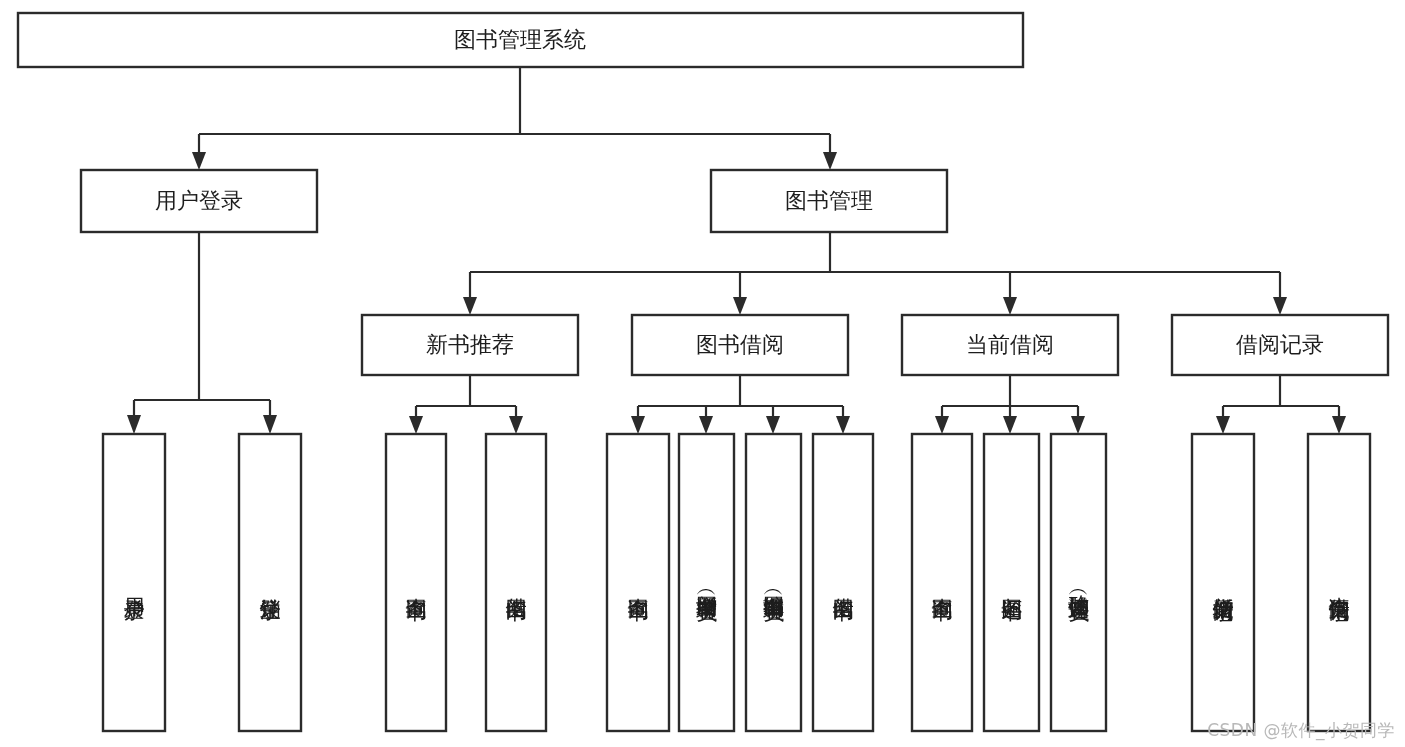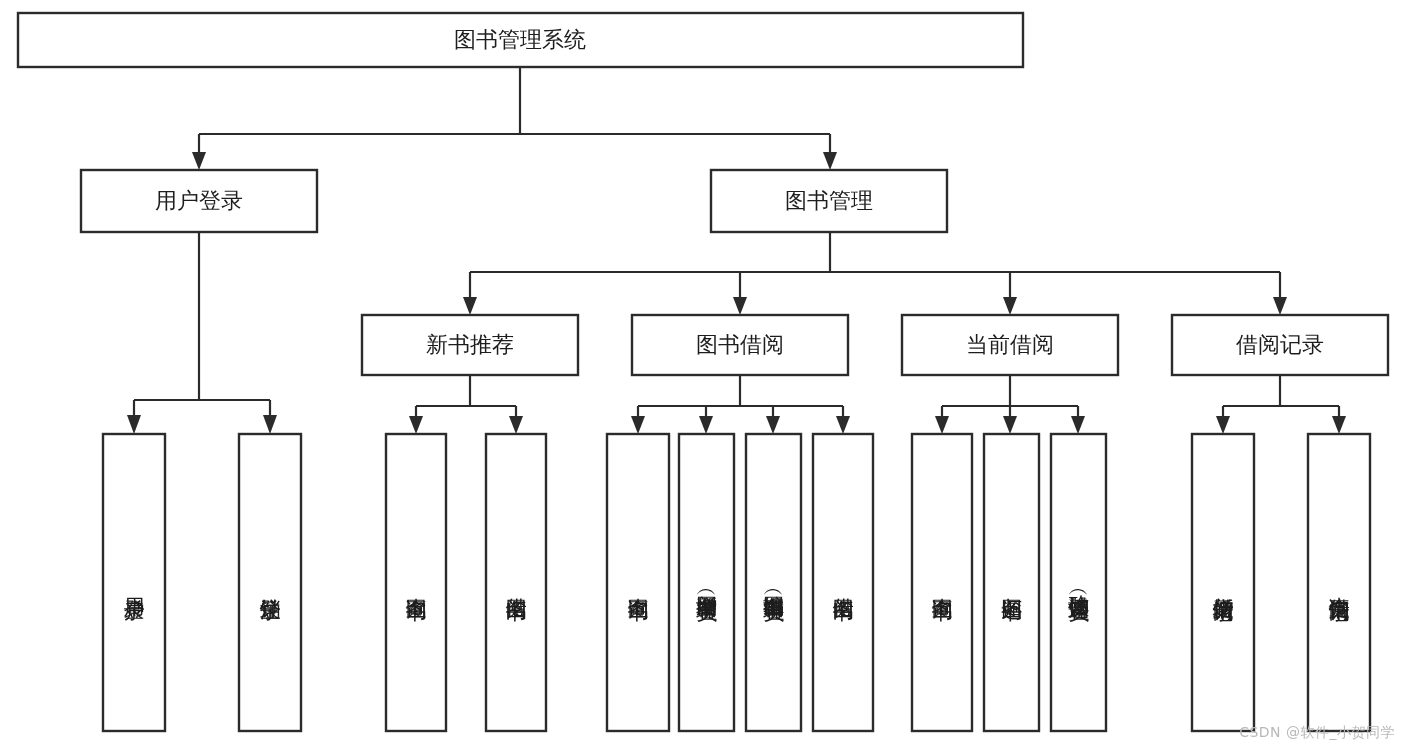--- a/index.html
+++ b/index.html
@@ -64,21 +64,21 @@
     justify-content: center;
     text-align: center;
     white-space: nowrap;
     pointer-events: none;
   }
   .watermark {
     position: absolute;
     right: 10px;
     bottom: 5px;
     font-family: "DejaVu Sans", "Liberation Sans", sans-serif;
-    font-size: 14px;
+    font-size: 17px;
     color: #b8b8b8;
     letter-spacing: 0.5px;
     white-space: nowrap;
   }
 </style>
 </head>
 <body>
 
 <div id="diagram-root">
 

